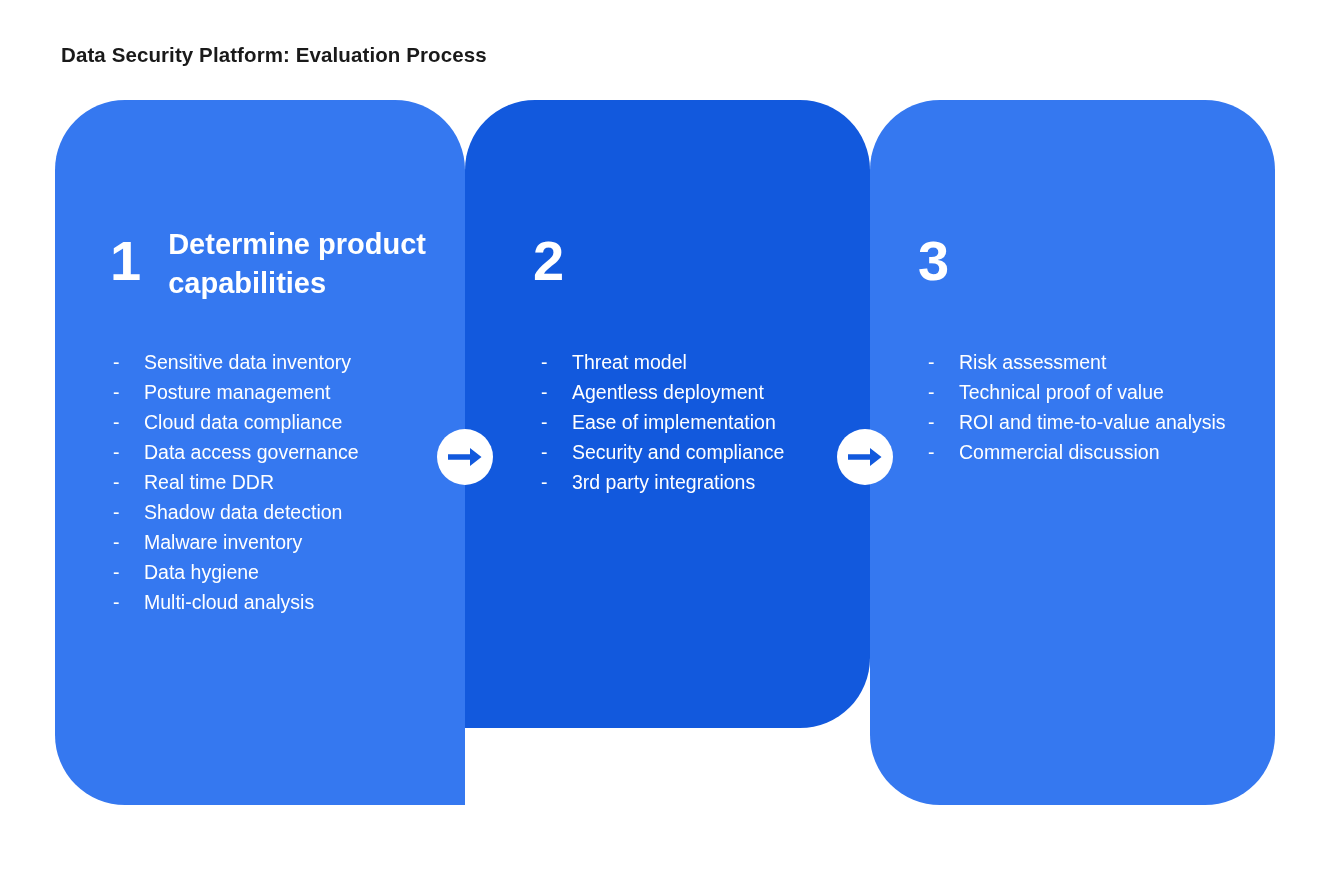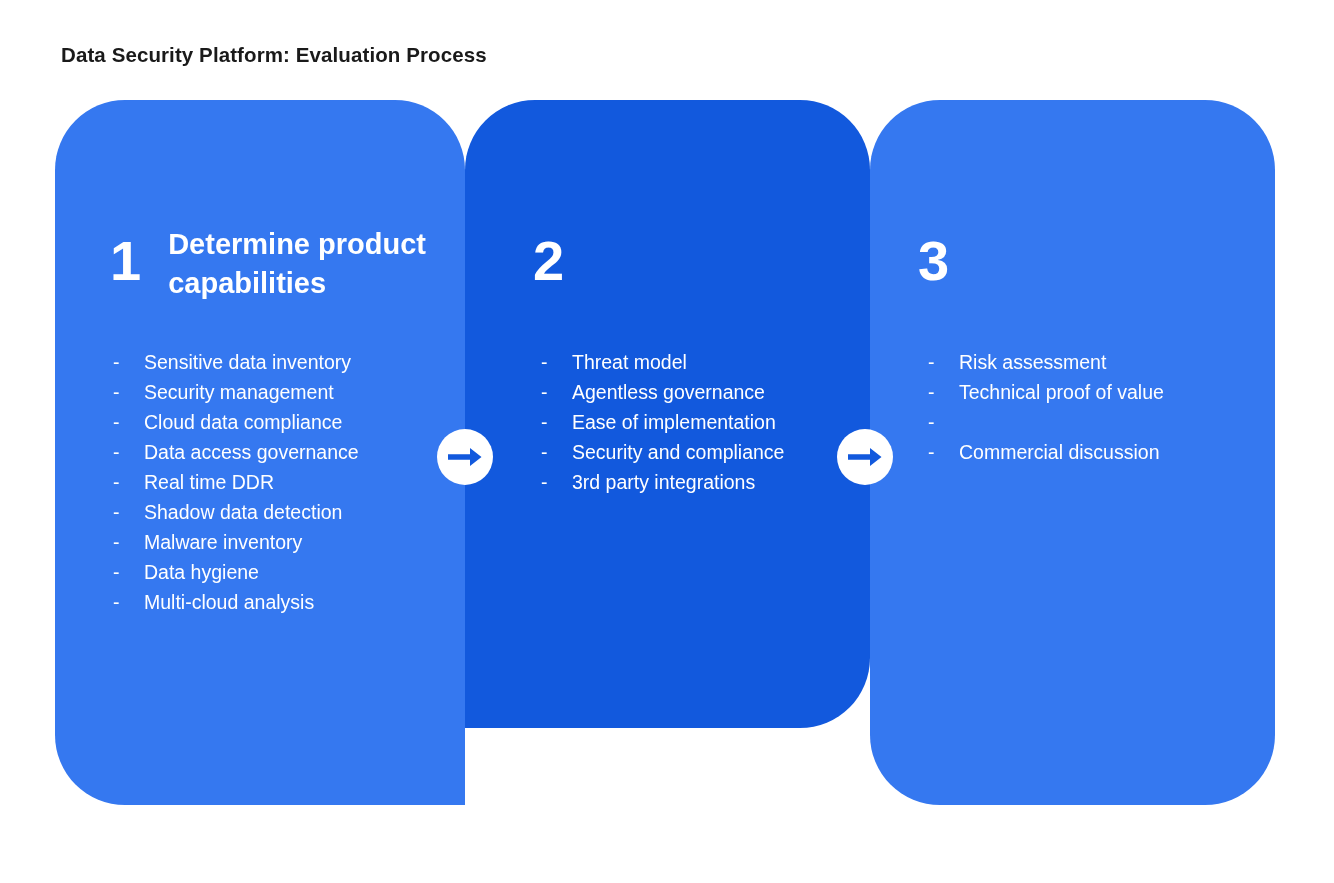--- a/index.html
+++ b/index.html
@@ -155,21 +155,21 @@
       <div class="step-heading">Determine product
 capabilities</div>
     </div>
     <ul class="bullet-list">
       <li class="bullet-item">
         <span class="bullet-dash">-</span>
         <span class="bullet-text">Sensitive data inventory</span>
       </li>
       <li class="bullet-item">
         <span class="bullet-dash">-</span>
-        <span class="bullet-text">Security management</span>
+        <span class="bullet-text">Posture management</span>
       </li>
       <li class="bullet-item">
         <span class="bullet-dash">-</span>
         <span class="bullet-text">Cloud data compliance</span>
       </li>
       <li class="bullet-item">
         <span class="bullet-dash">-</span>
         <span class="bullet-text">Data access governance</span>
       </li>
       <li class="bullet-item">
@@ -199,21 +199,21 @@
     <div class="panel-head">
       <div class="step-number">2</div>
     </div>
     <ul class="bullet-list">
       <li class="bullet-item">
         <span class="bullet-dash">-</span>
         <span class="bullet-text">Threat model</span>
       </li>
       <li class="bullet-item">
         <span class="bullet-dash">-</span>
-        <span class="bullet-text">Agentless governance</span>
+        <span class="bullet-text">Agentless deployment</span>
       </li>
       <li class="bullet-item">
         <span class="bullet-dash">-</span>
         <span class="bullet-text">Ease of implementation</span>
       </li>
       <li class="bullet-item">
         <span class="bullet-dash">-</span>
         <span class="bullet-text">Security and compliance</span>
       </li>
       <li class="bullet-item">
@@ -231,20 +231,21 @@
       <li class="bullet-item">
         <span class="bullet-dash">-</span>
         <span class="bullet-text">Risk assessment</span>
       </li>
       <li class="bullet-item">
         <span class="bullet-dash">-</span>
         <span class="bullet-text">Technical proof of value</span>
       </li>
       <li class="bullet-item">
         <span class="bullet-dash">-</span>
+        <span class="bullet-text">ROI and time-to-value analysis</span>
       </li>
       <li class="bullet-item">
         <span class="bullet-dash">-</span>
         <span class="bullet-text">Commercial discussion</span>
       </li>
     </ul>
   </div>
 
   <div class="arrow-connector" id="arrow-1">
     <svg width="34" height="20" viewBox="0 0 34 20" aria-hidden="true">

